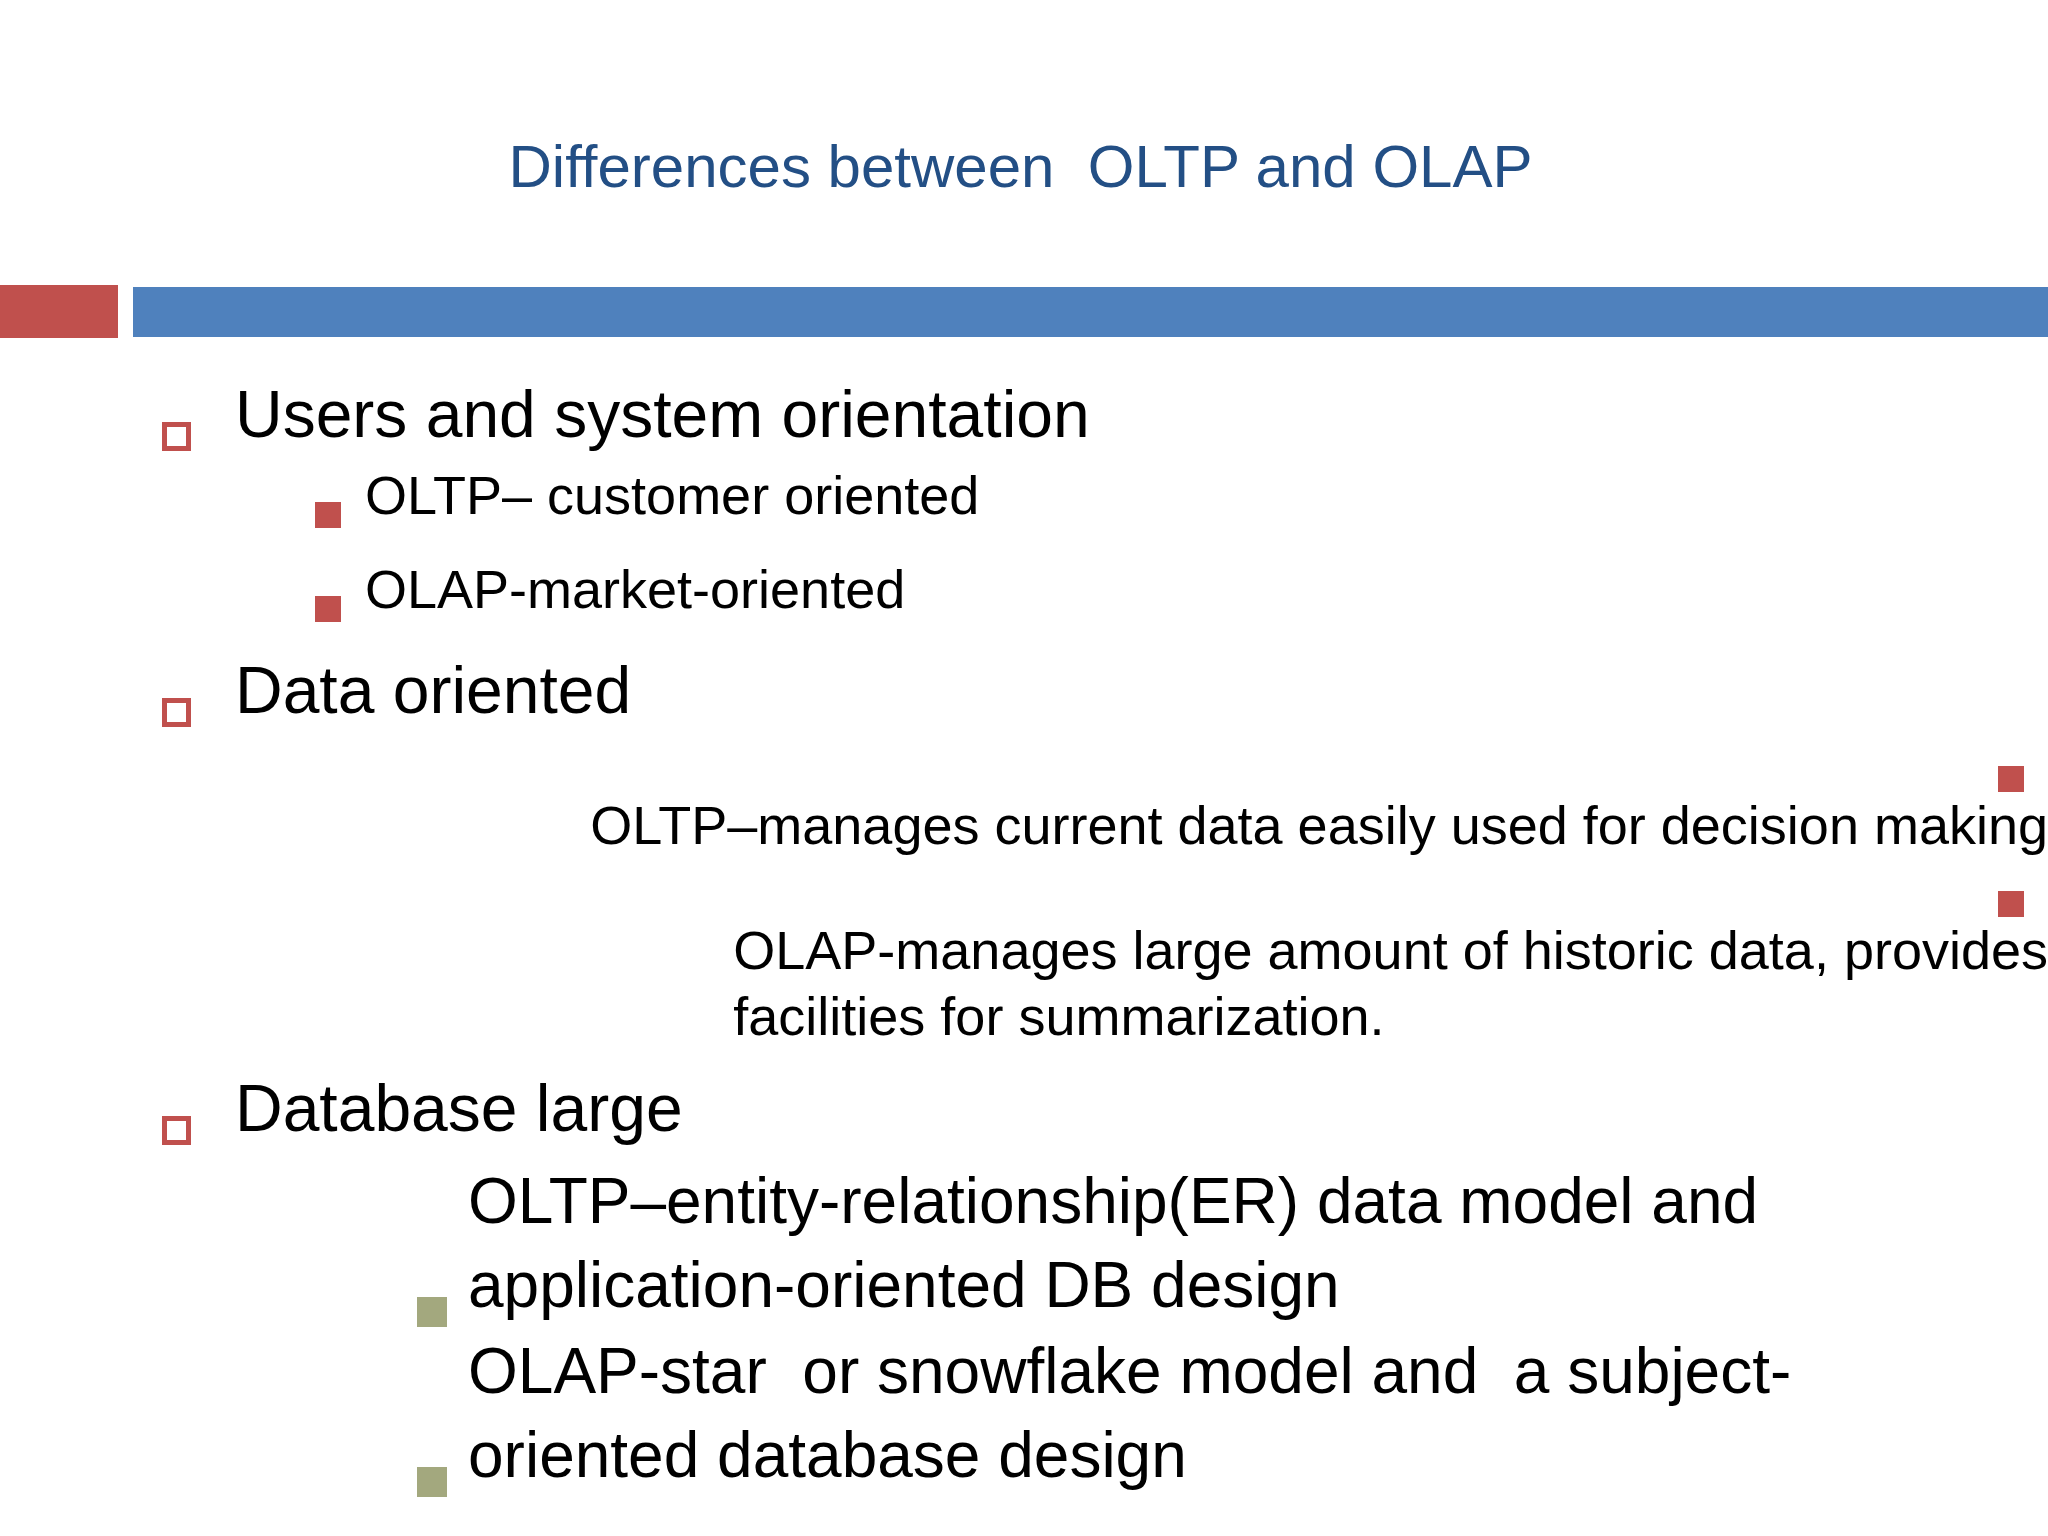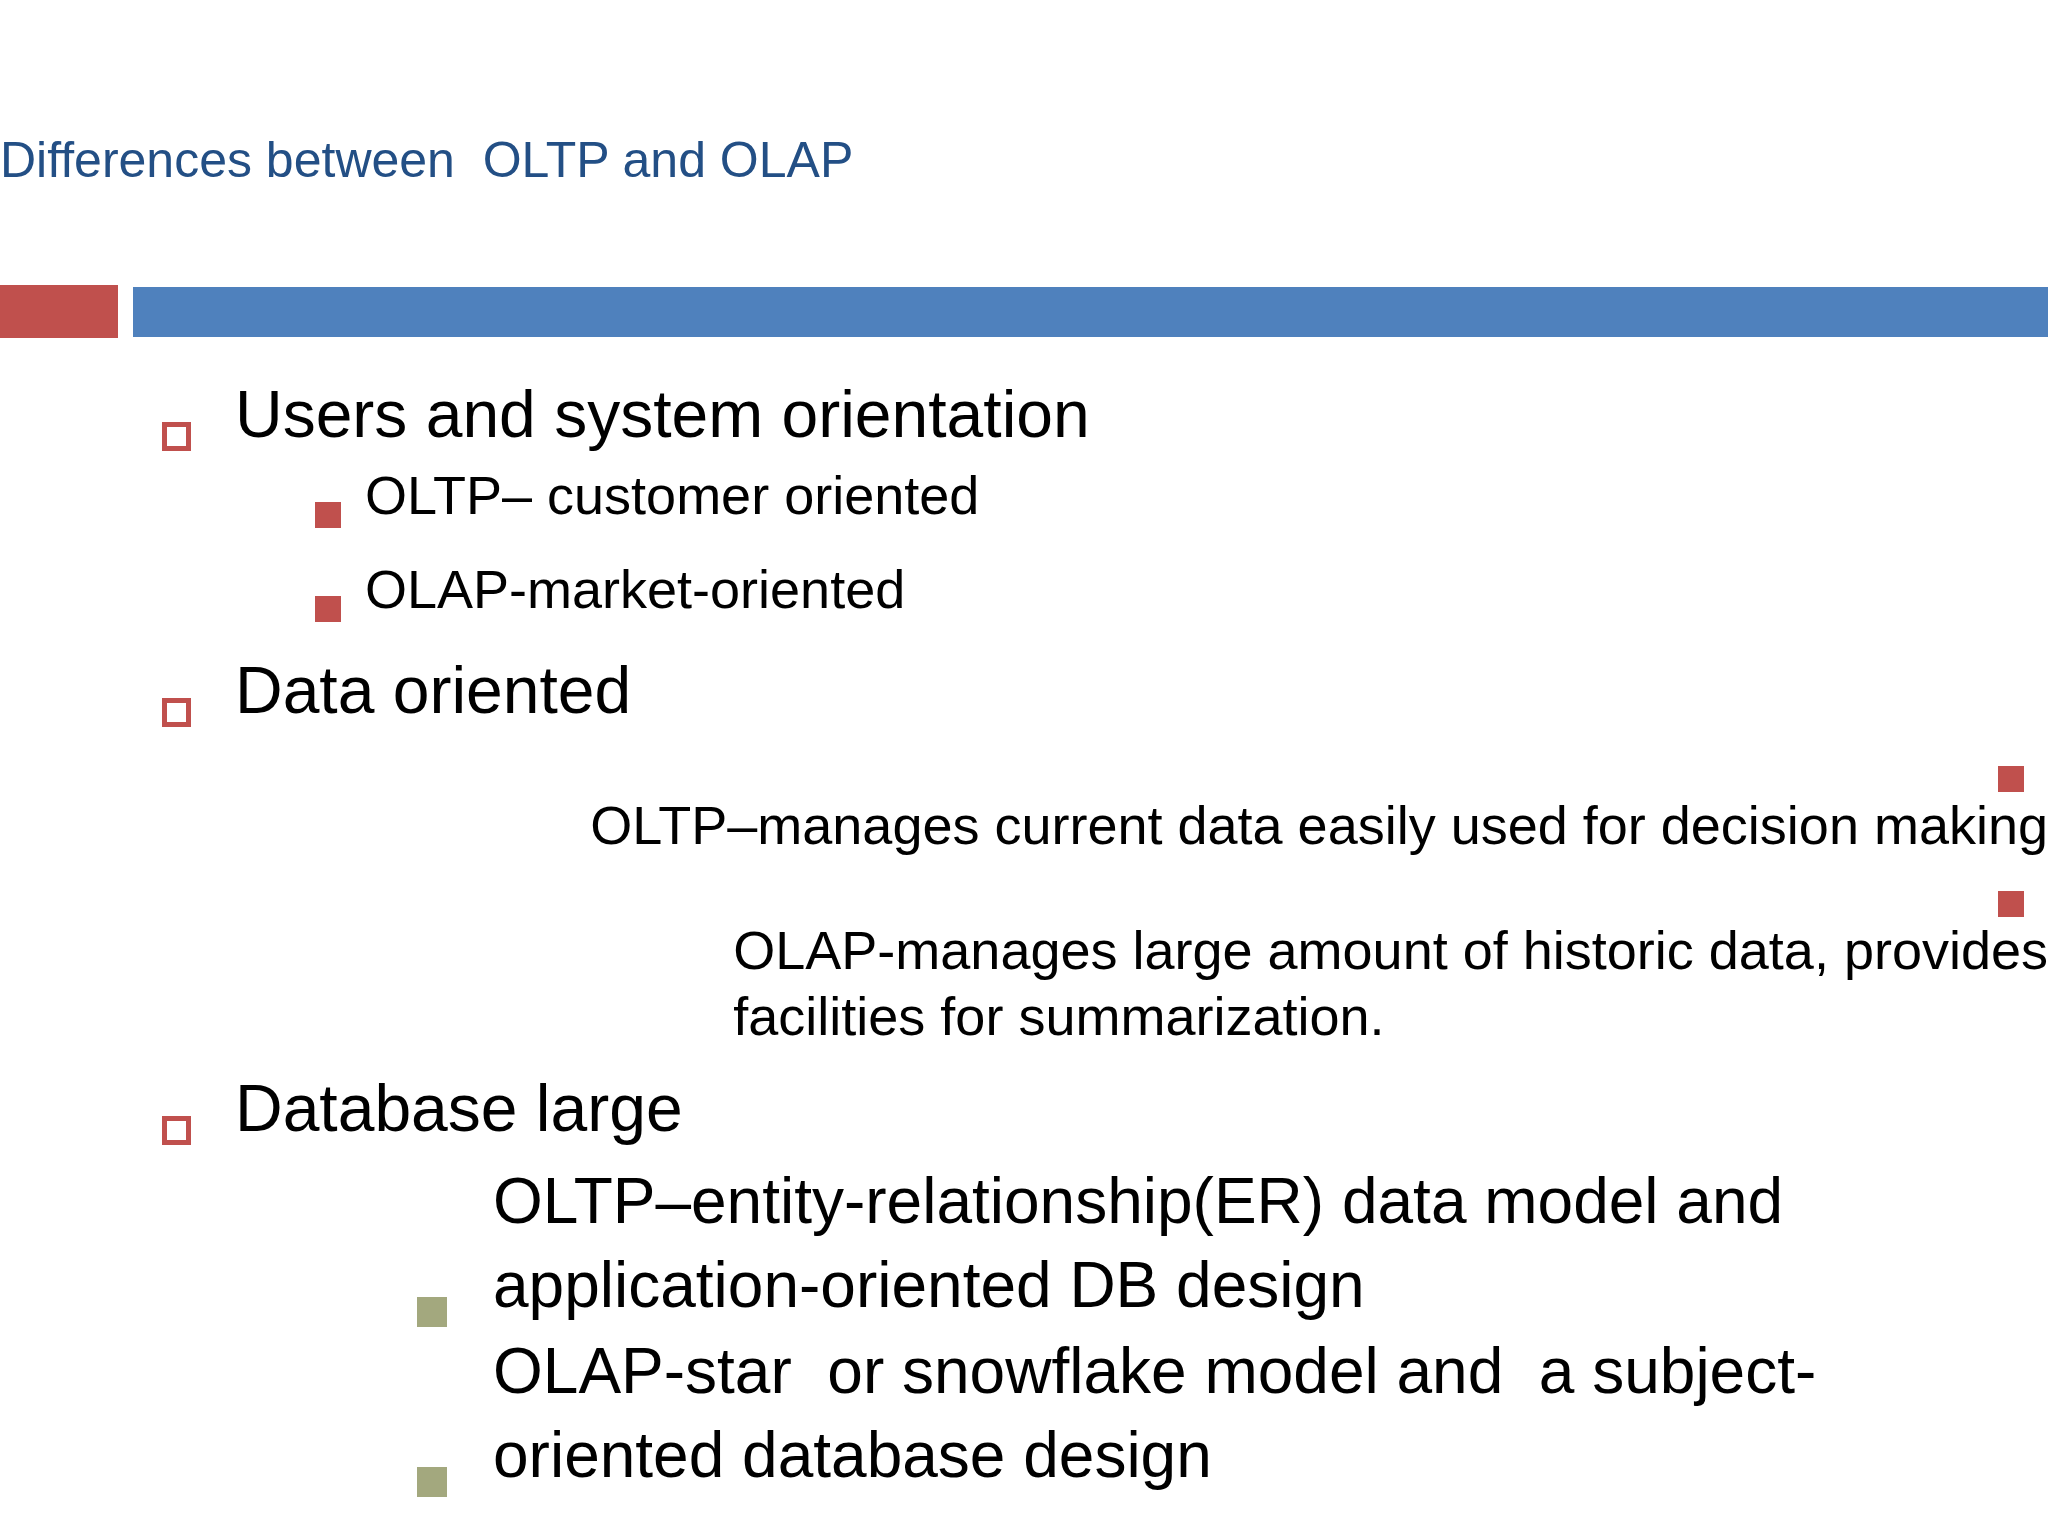--- a/index.html
+++ b/index.html
@@ -19,22 +19,22 @@
     position: absolute;
     inset: 0;
     background: var(--background, #ffffff);
   }
   
   .title {
     position: absolute;
     top: 132px;
     left: 0;
     right: 7px;
-    text-align: left;
-    font-size: 50px;
+    text-align: center;
+    font-size: 60px;
     line-height: 1.15;
     color: var(--title-text, #234F85);
     white-space: pre; 
   }
   
   .bar-red {
     position: absolute;
     left: 0;
     top: 285px;
     width: 118px;
@@ -90,21 +90,20 @@
     height: 26px;
     background: var(--accent-red, #C0504D);
     margin-top: 13px;
     margin-right: 24px;
   }
   
   .row.l2l { padding-left: 417px; }
   .row.l2l .txt {
     font-size: 64px;
     line-height: 84px;
-    margin-left: 25px;
   }
   .bullet-olive {
     flex: 0 0 auto;
     width: 30px;
     height: 30px;
     background: var(--bullet-olive, #A3A87E);
     margin-top: 14px;
     margin-right: 21px;
   }
   

